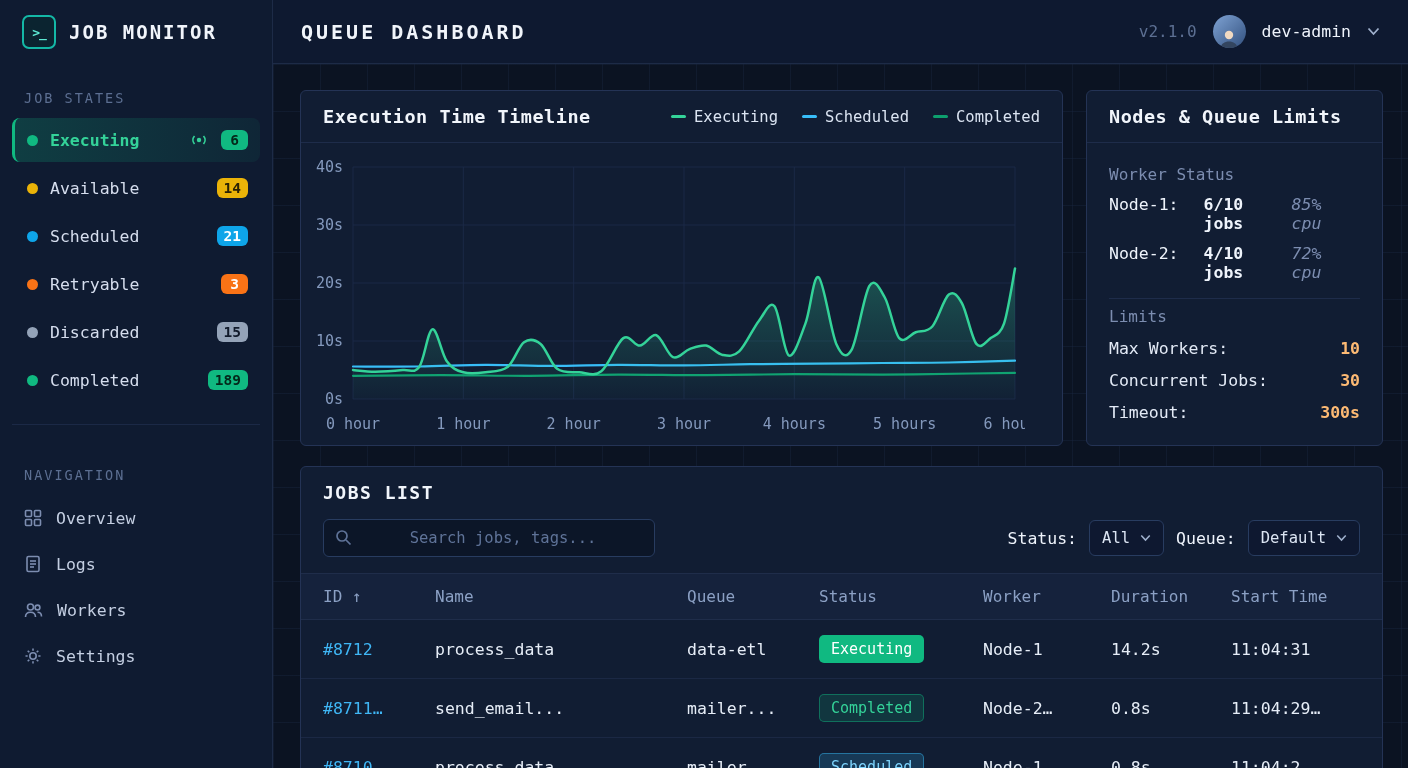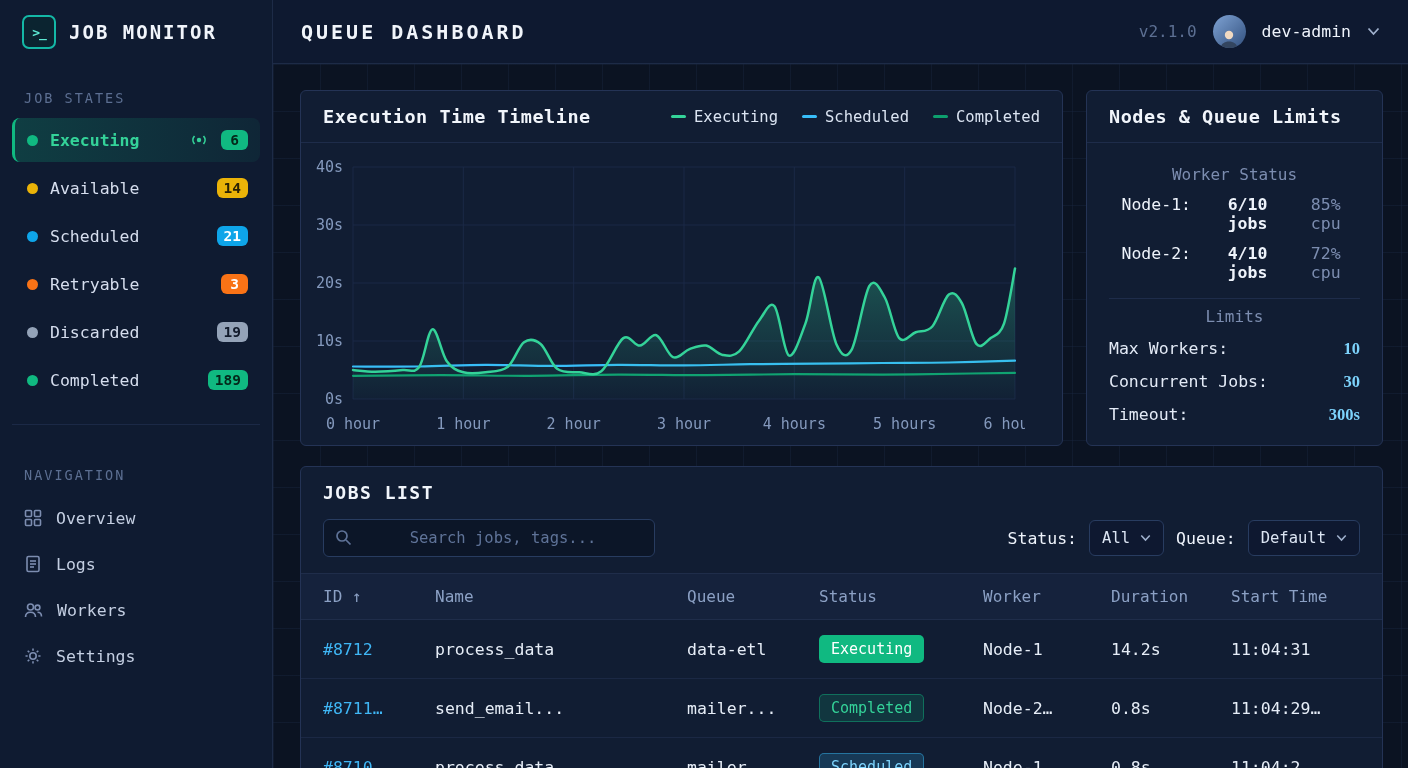--- a/index.html
+++ b/index.html
@@ -54,30 +54,30 @@
   .timeline-card, .nodes-card { height:356px; }
   .card-head { display:flex; align-items:center; padding:15px 22px; border-bottom:1px solid #1e2c4a; }
   .card-title { font-size:18.5px; font-weight:bold; color:#f1f5fb; letter-spacing:0.5px; }
   .legend { margin-left:auto; display:flex; gap:24px; }
   .legend-item { display:flex; align-items:center; gap:8px; font-size:15.5px; color:#dbe4f2; }
   .legend-dash { width:15px; height:3px; border-radius:2px; }
   .chart-wrap { padding:8px 10px 0 4px; }
   svg text { font-family:inherit; }
 
   
-  .nodes-body { padding:14px 22px; font-size:16.5px;text-align:center; }
+  .nodes-body { padding:14px 22px; font-size:16.5px; }
   .sub-label { color:#7c8db0; font-size:16px; margin:8px 0 10px; }
   .worker-row { display:flex; align-items:baseline; margin:11px 0; }
   .worker-name { color:#eef3fb; width:96px; }
   .worker-jobs { color:#eef3fb; font-weight:bold; }
-  .worker-cpu { margin-left:auto; color:#7c8db0; }
+  .worker-cpu { margin-left:auto; color:#7c8db0;font-style:italic; }
   .divider { border-top:1px solid #1e2c4a; margin:16px 0 6px; }
   .limit-row { display:flex; justify-content:space-between; margin:13px 0; }
   .limit-label { color:#e3eaf6; }
-  .limit-value { color:#7dd3fc; font-weight:bold;font-family:Liberation Serif, serif; }
+  .limit-value { color:#fdba74; font-weight:bold; }
 
   
   .jobs-card { margin-top:20px; height:640px; }
   .jobs-head { padding:15px 22px 12px; }
   .jobs-title { font-size:18px; font-weight:bold; letter-spacing:1.5px; color:#f1f5fb; }
   .filters { display:flex; align-items:center; padding:4px 22px 16px; gap:14px; }
   .search-box { position:relative; width:332px; }
   .search-box input { width:100%; height:38px; background:#0c1628; border:1px solid #283c60; border-radius:6px;
     color:#cbd6ea; font-family:inherit; font-size:15.5px; padding:0 12px 0 40px; outline:none;text-align:center; }
   .search-box input::placeholder { color:#5f7398; }
@@ -132,21 +132,21 @@
         <span class="count-badge" style="background: rgb(14, 165, 233); color: rgb(255, 255, 255);">21</span>
       </div>
       <div class="state-item">
         <span class="dot" style="background: rgb(249, 115, 22);"></span>
         <span class="state-label">Retryable</span>
         <span class="count-badge" style="background: rgb(249, 115, 22); color: rgb(255, 255, 255);">3</span>
       </div>
       <div class="state-item">
         <span class="dot" style="background: rgb(148, 163, 184);"></span>
         <span class="state-label">Discarded</span>
-        <span class="count-badge" style="background: rgb(148, 163, 184); color: rgb(17, 26, 43);">19</span>
+        <span class="count-badge" style="background: rgb(148, 163, 184); color: rgb(17, 26, 43);">15</span>
       </div>
       <div class="state-item">
         <span class="dot" style="background: rgb(16, 185, 129);"></span>
         <span class="state-label">Completed</span>
         <span class="count-badge" style="background: rgb(16, 185, 129); color: rgb(4, 39, 26);">189</span>
       </div>
     </nav>
 
     <div class="nav-section">
       <div class="side-section-label" style="margin-left:12px;">NAVIGATION</div>

